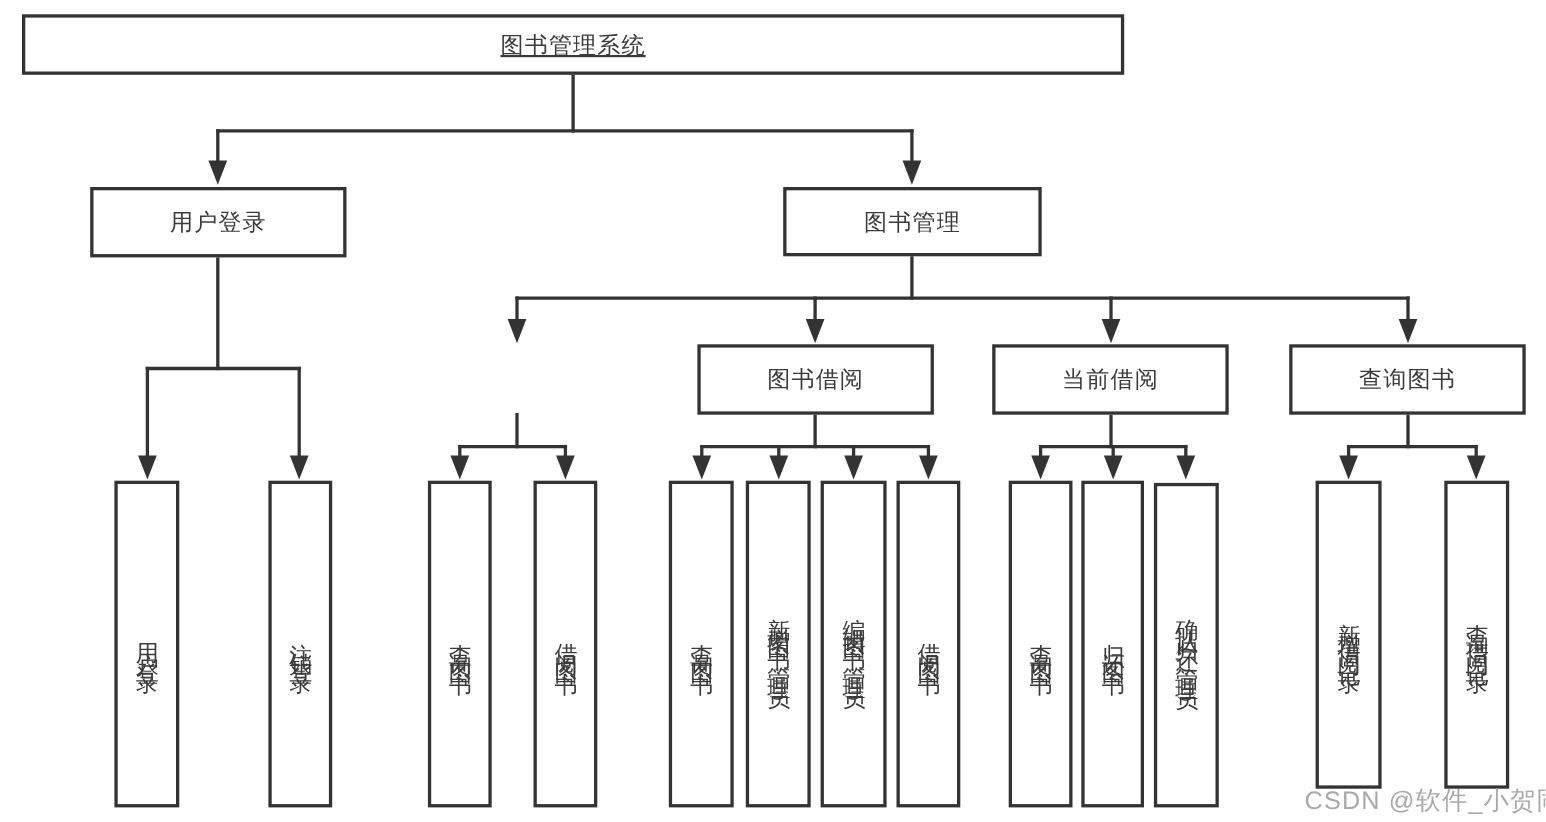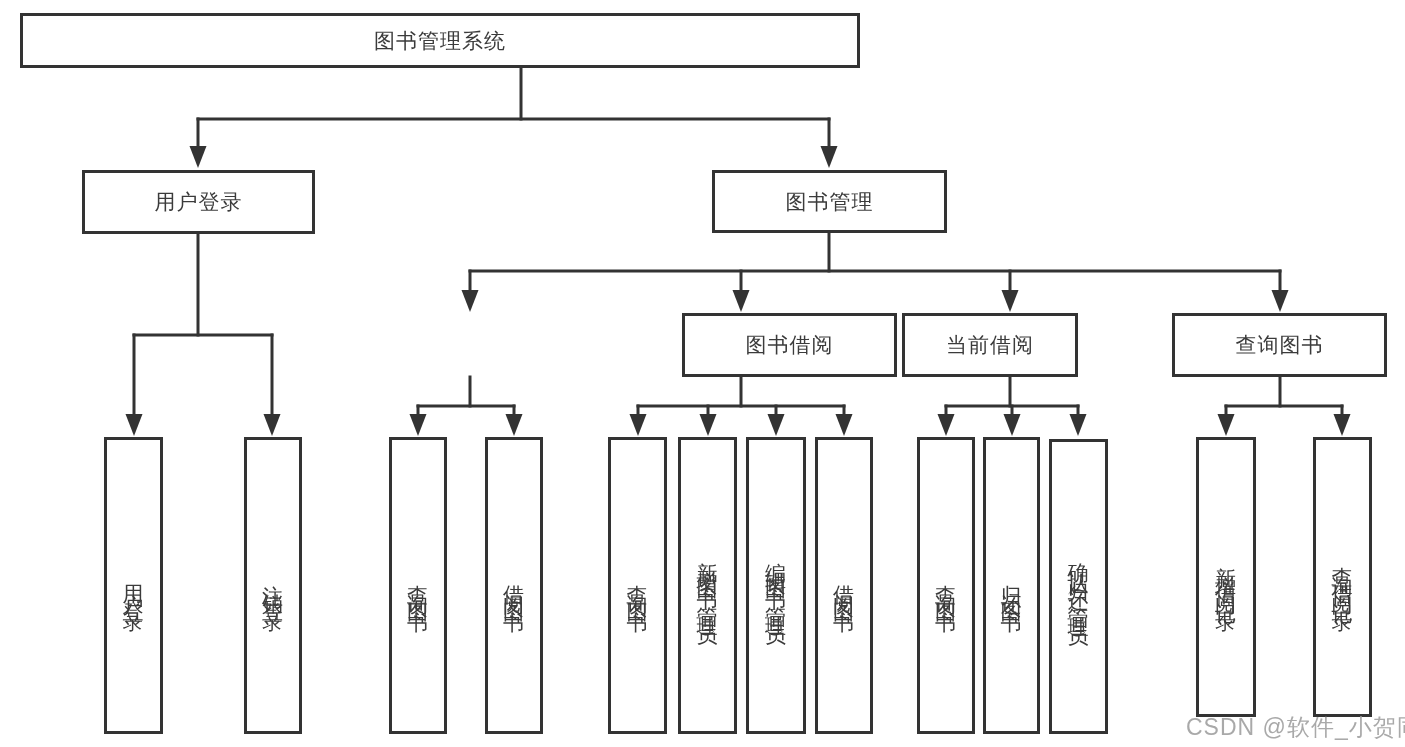--- a/index.html
+++ b/index.html
@@ -116,27 +116,27 @@
       <polygon points="767.5,414 784.5,414 776,436"></polygon>
       <polygon points="835.5,414 852.5,414 844,436"></polygon>
       <polygon points="937.5,414 954.5,414 946,436"></polygon>
       <polygon points="1003.5,414 1020.5,414 1012,436"></polygon>
       <polygon points="1069.5,414 1086.5,414 1078,436"></polygon>
       <polygon points="1217.5,414 1234.5,414 1226,436"></polygon>
       <polygon points="1333.5,414 1350.5,414 1342,436"></polygon>
     </g>
   </svg>
 
-  <div class="node h" style="left:20px; top:13px; width:840px; height:55px;">图书管理系统</div>
+  <div class="node h" style="left:20px; top:13px; width:1002px; height:55px;text-decoration:underline;">图书管理系统</div>
 
   <div class="node h" style="left:82px; top:170px; width:233px; height:64px;">用户登录</div>
   <div class="node h" style="left:712px; top:170px; width:235px; height:63px;">图书管理</div>
 
-  <div class="node h" style="left:634px; top:313px; width:215px; height:64px;margin-left:48px;">图书借阅</div>
-  <div class="node h" style="left:902px; top:313px; width:176px; height:64px;">当前借阅</div>
+  <div class="node h" style="left:634px; top:313px; width:215px; height:64px;">图书借阅</div>
+  <div class="node h" style="left:902px; top:313px; width:215px; height:64px;">当前借阅</div>
   <div class="node h" style="left:1172px; top:313px; width:215px; height:64px;">查询图书</div>
 
   <div class="node v" style="left:104px; top:437px; width:59px; height:297px;">用户登录</div>
   <div class="node v" style="left:244px; top:437px; width:58px; height:297px;">注销登录</div>
 
   <div class="node v" style="left:389px; top:437px; width:58px; height:297px;">查询图书</div>
   <div class="node v" style="left:485px; top:437px; width:58px; height:297px;">借阅图书</div>
 
   <div class="node v" style="left:608px; top:437px; width:59px; height:297px;">查询图书</div>
   <div class="node v" style="left:678px; top:437px; width:59px; height:297px;">新增图书（管理员）</div>

